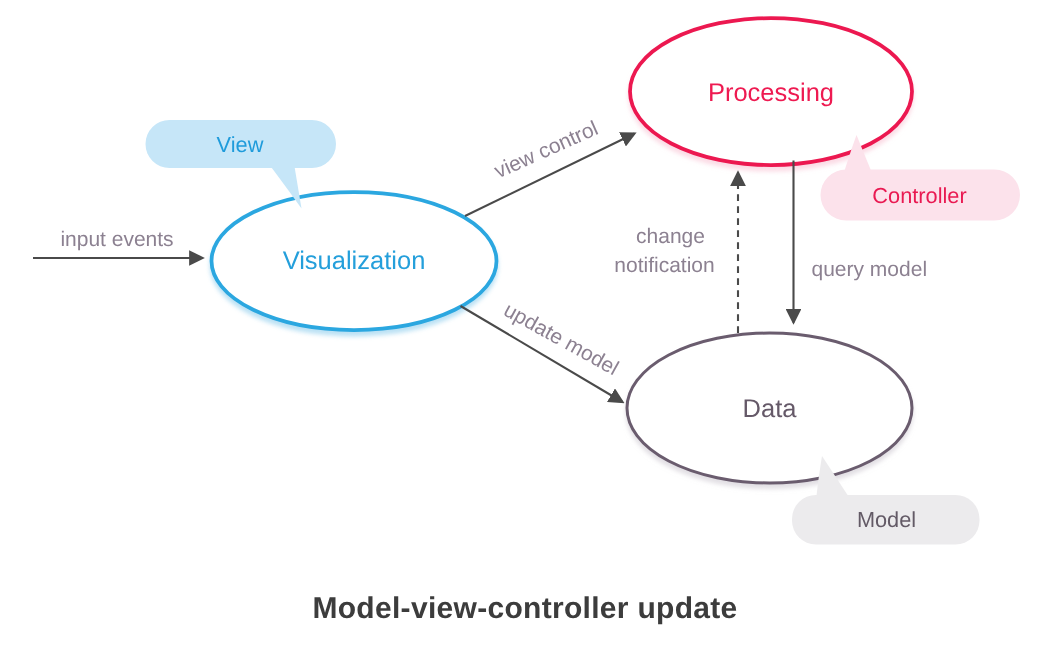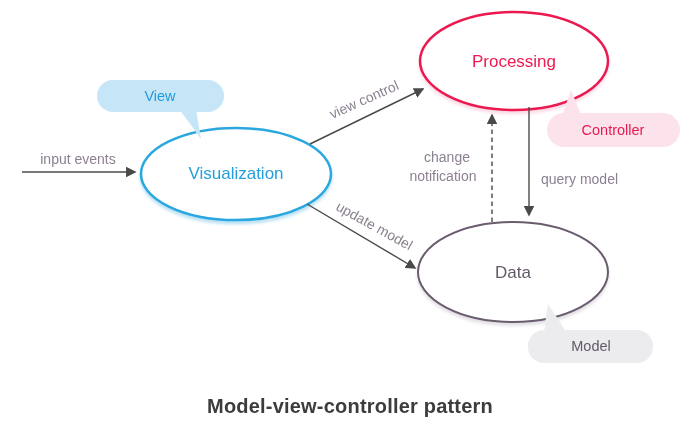--- a/index.html
+++ b/index.html
@@ -84,14 +84,14 @@
       <text class="bubble-label" x="613" y="135" text-anchor="middle" fill="#E91A52">Controller</text>
     </g>
 
     <g>
       <path d="M 544 333 Q 546 316 548 304 L 567 333 Z" fill="#ECEBED"></path>
       <rect x="528" y="330" width="125" height="33" rx="16" fill="#ECEBED"></rect>
       <text class="bubble-label" x="591" y="351" text-anchor="middle" fill="#635A66">Model</text>
     </g>
   </svg>
 
-  <div class="diagram-title">Model-view-controller pattern</div>
+  <div class="diagram-title">Model-view-controller update</div>
 </div>
 
 </body></html>

